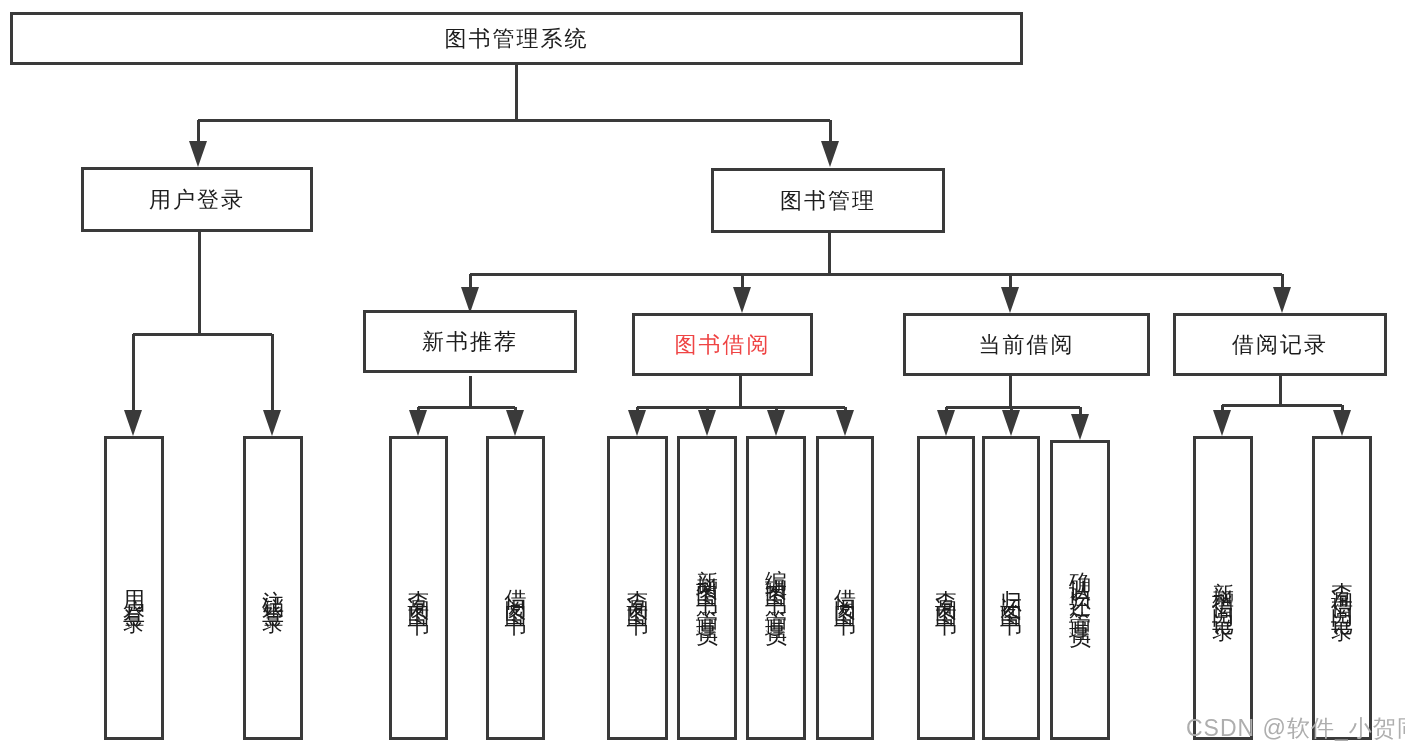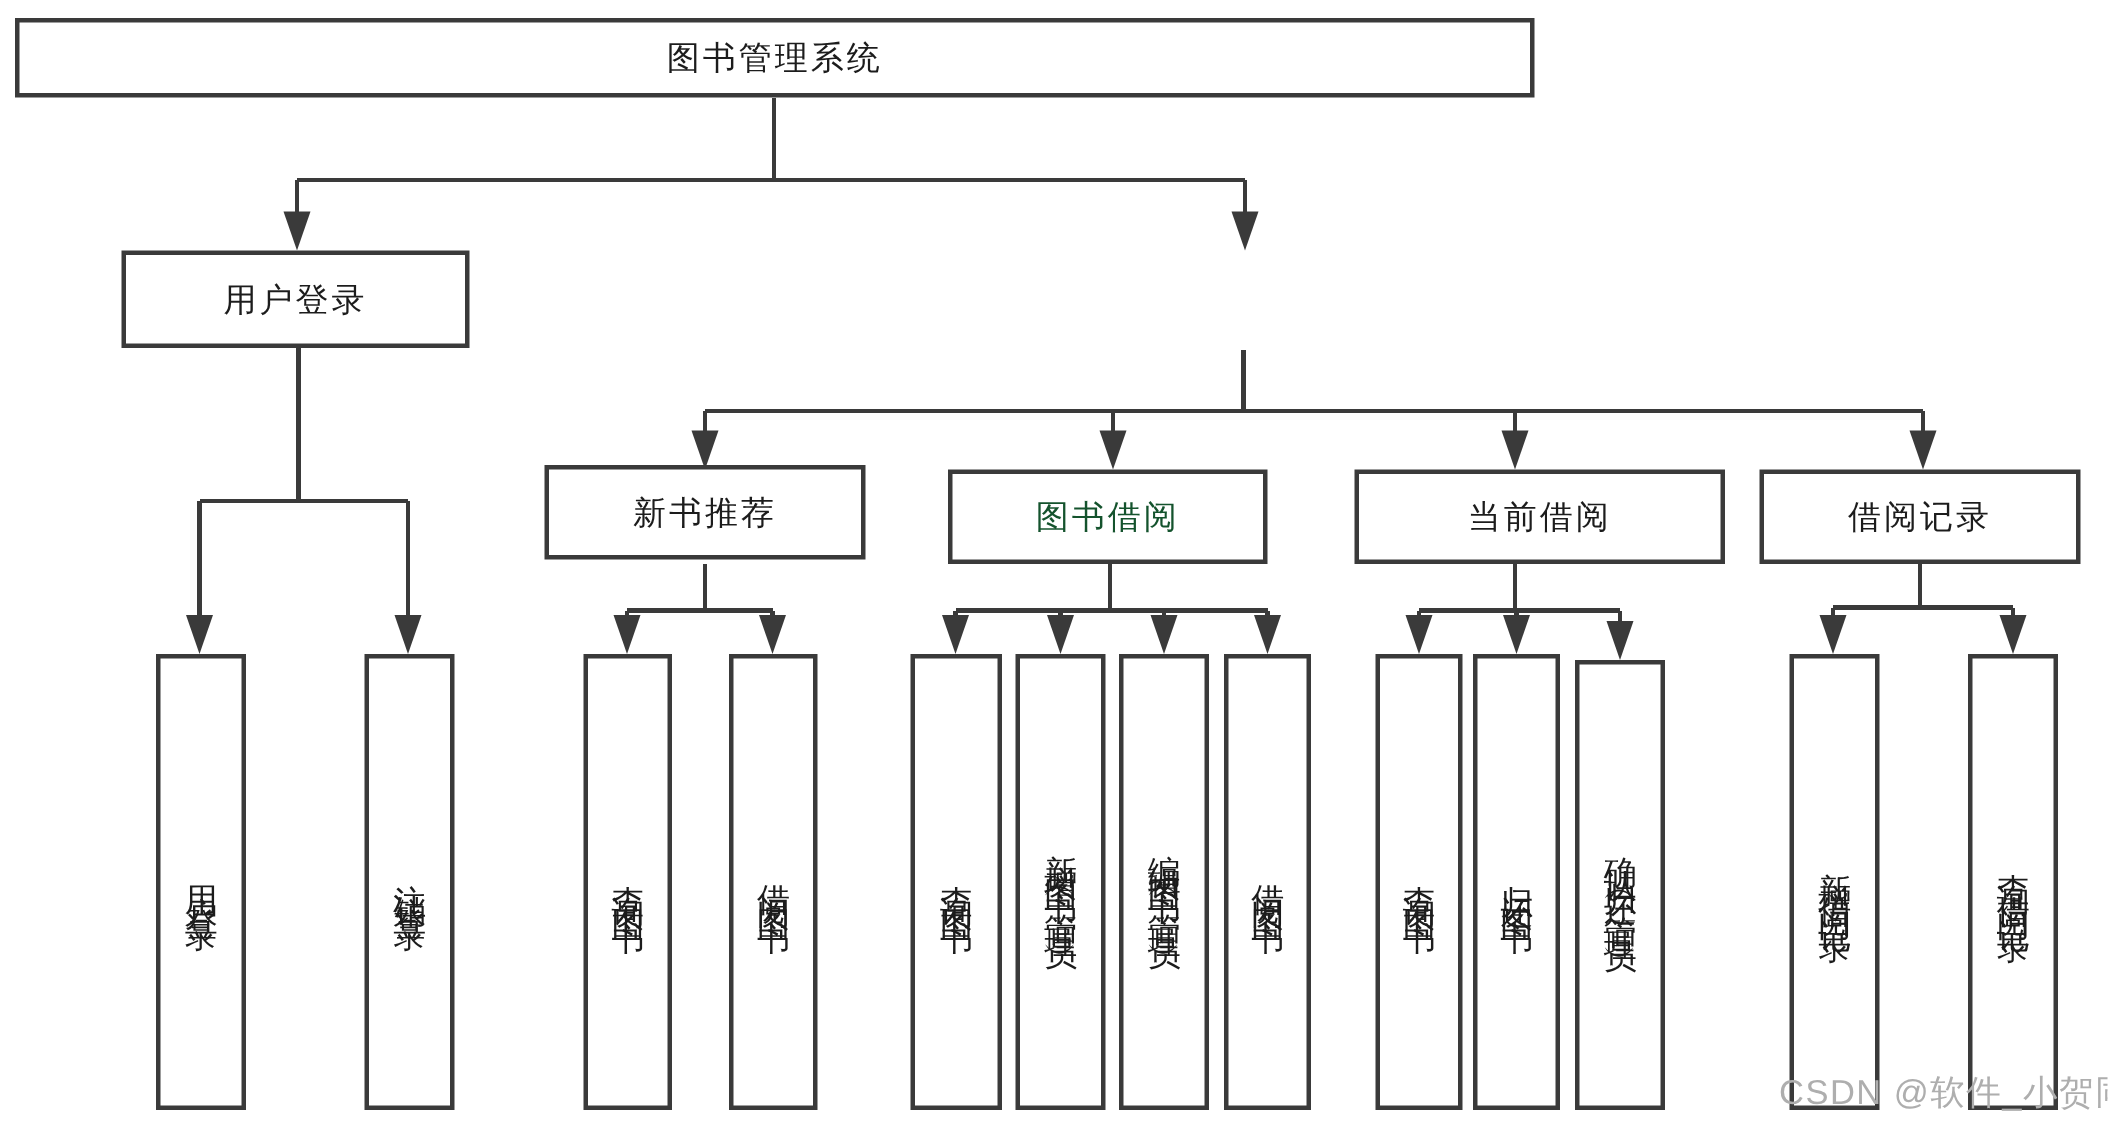--- a/index.html
+++ b/index.html
@@ -111,25 +111,28 @@
       <polygon points="1333,410 1351,410 1342,436" fill="#3a3a3a"></polygon>
     </svg>
 
   <div class="box h" style="left: 10px; top: 12px; width: 1013px; height: 53px; border-color: rgb(58, 58, 58); color: rgb(28, 28, 28);">
     <span class="lbl">图书管理系统</span>
   </div>
 
   <div class="box h" style="left: 81px; top: 167px; width: 232px; height: 65px; border-color: rgb(58, 58, 58); color: rgb(28, 28, 28);">
     <span class="lbl">用户登录</span>
   </div>
+  <div class="box h" style="left: 711px; top: 168px; width: 234px; height: 65px; border-color: rgb(58, 58, 58); color: rgb(28, 28, 28);">
+    <span class="lbl">图书管理</span>
+  </div>
 
   <div class="box h" style="left: 363px; top: 310px; width: 214px; height: 63px; border-color: rgb(58, 58, 58); color: rgb(28, 28, 28);">
     <span class="lbl">新书推荐</span>
   </div>
-  <div class="box h" style="left: 632px; top: 313px; width: 213px; height: 63px; border-color: rgb(58, 58, 58); color: #14532d; text-align: center;">
+  <div class="box h" style="left: 632px; top: 313px; width: 181px; height: 63px; border-color: rgb(58, 58, 58); color: #ef4444; text-align: center;">
     <span class="lbl">图书借阅</span>
   </div>
   <div class="box h" style="left: 903px; top: 313px; width: 247px; height: 63px; border-color: rgb(58, 58, 58); color: rgb(28, 28, 28);">
     <span class="lbl">当前借阅</span>
   </div>
   <div class="box h" style="left: 1173px; top: 313px; width: 214px; height: 63px; border-color: rgb(58, 58, 58); color: rgb(28, 28, 28);">
     <span class="lbl">借阅记录</span>
   </div>
 
   <div class="box v" style="left: 104px; top: 436px; width: 60px; height: 304px; border-color: rgb(58, 58, 58); color: rgb(28, 28, 28);">

